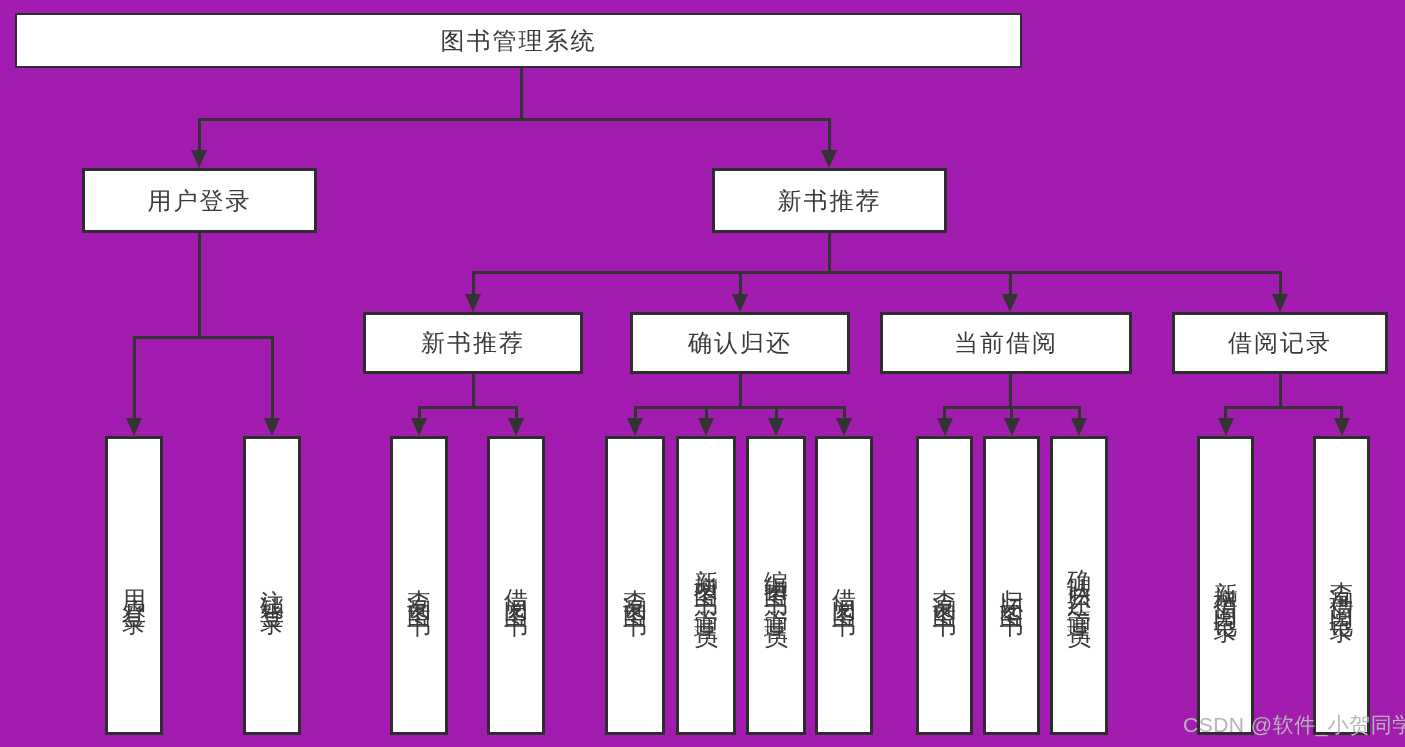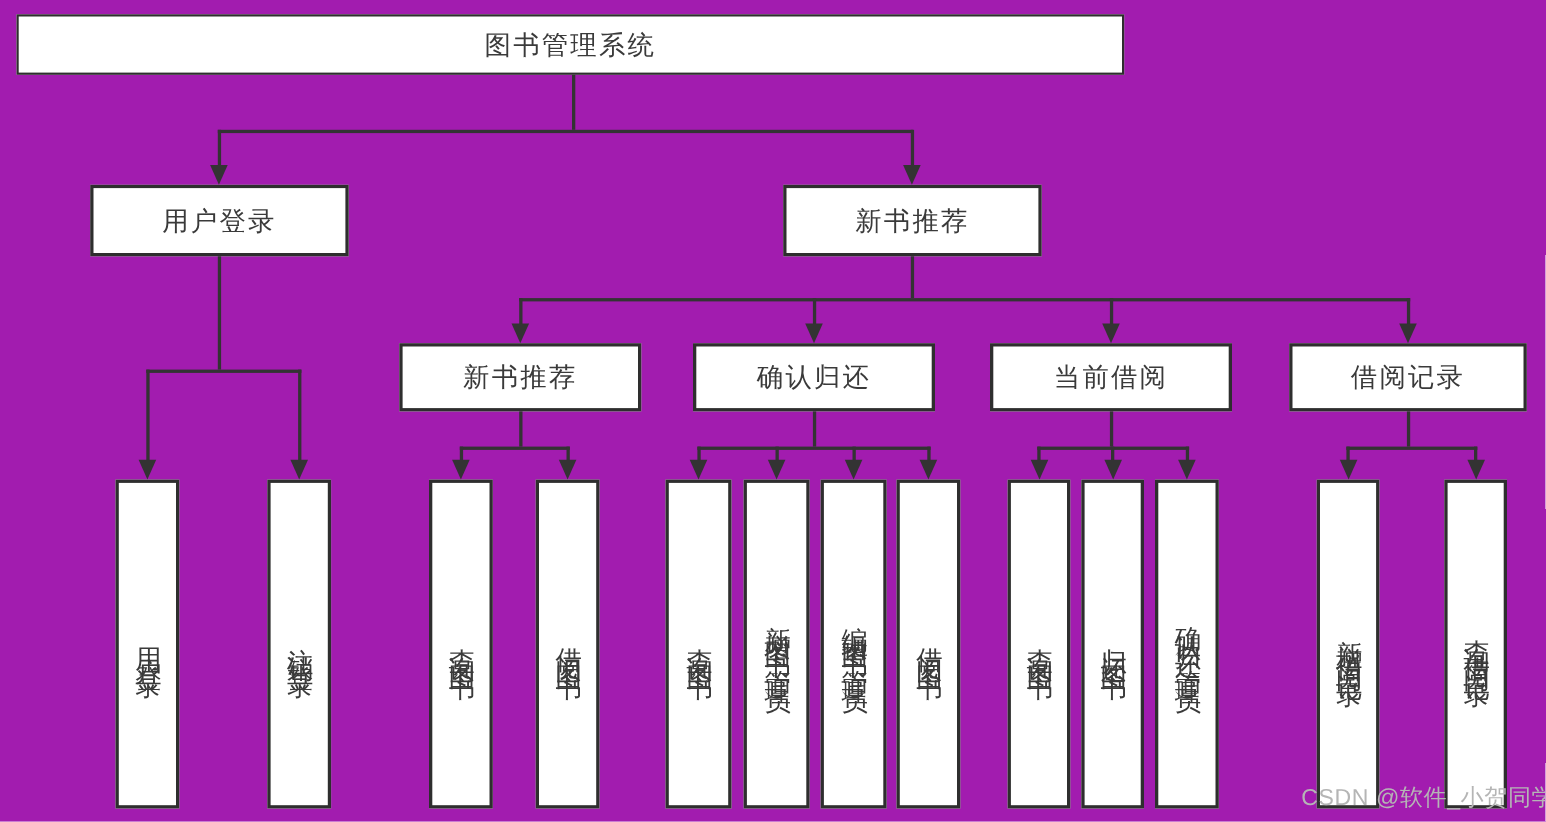--- a/index.html
+++ b/index.html
@@ -60,21 +60,21 @@
 
 <div class="canvas">
 
   <div class="box root">图书管理系统</div>
 
   <div class="box l2" style="left:82px;">用户登录</div>
   <div class="box l2" style="left:712px;">新书推荐</div>
 
   <div class="box l3" style="left:363px;width:220px;">新书推荐</div>
   <div class="box l3" style="left:630px;width:220px;">确认归还</div>
-  <div class="box l3" style="left:900px;width:220px;">当前借阅</div>
+  <div class="box l3" style="left:880px;width:252px;">当前借阅</div>
   <div class="box l3" style="left:1172px;width:216px;">借阅记录</div>
 
   <div class="box leaf" style="left:105px;width:58px;">用户登录</div>
   <div class="box leaf" style="left:243px;width:58px;">注销登录</div>
 
   <div class="box leaf" style="left:390px;width:58px;">查询图书</div>
   <div class="box leaf" style="left:487px;width:58px;">借阅图书</div>
 
   <div class="box leaf" style="left:605px;width:60px;">查询图书</div>
   <div class="box leaf" style="left:676px;width:60px;">新增图书（管理员）</div>

